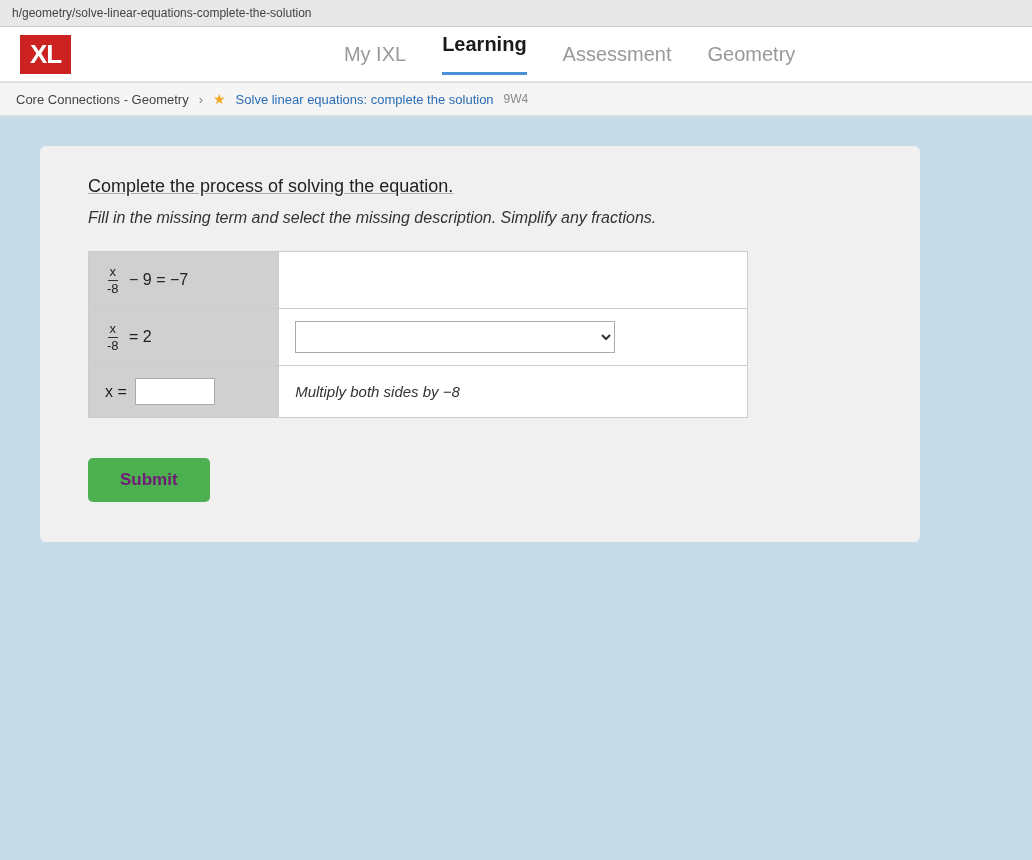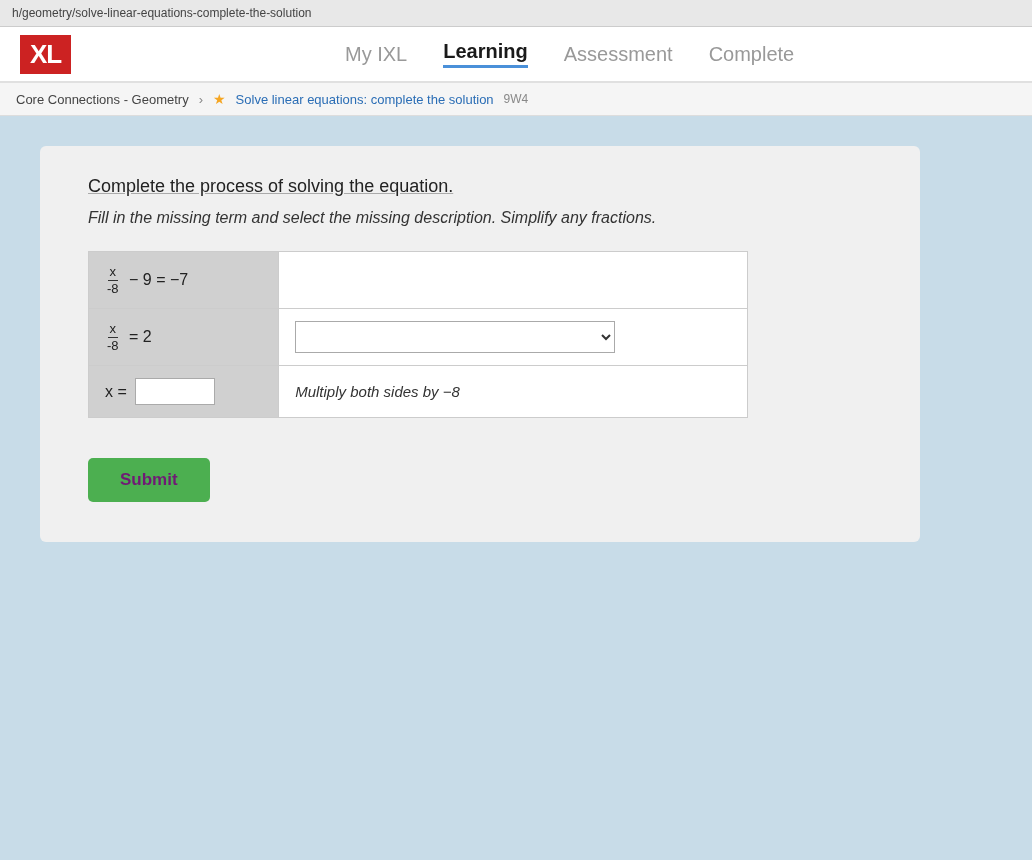--- a/index.html
+++ b/index.html
@@ -53,21 +53,21 @@
       font-size: 20px;
       color: #555;
       text-decoration: none;
       cursor: pointer;
     }
 
     .nav-link.active {
       color: #1a1a1a;
       font-weight: bold;
       border-bottom: 3px solid #4a90d9;
-      padding-bottom: 2px;
+      padding-bottom: 16px;
     }
 
     .nav-link.faded {
       color: #999;
     }
 
     
     .breadcrumb-bar {
       background: #f5f5f5;
       padding: 8px 16px;
@@ -236,21 +236,21 @@
 <div class="url-bar">
   <span>h/geometry/solve-linear-equations-complete-the-solution</span>
 </div>
 
 <div class="main-header">
   <div class="logo">XL</div>
   <div class="nav-links">
     <span class="nav-link faded">My IXL</span>
     <span class="nav-link active">Learning</span>
     <span class="nav-link faded">Assessment</span>
-    <span class="nav-link faded">Complete</span>
+    <span class="nav-link faded">Geometry</span>
   </div>
 </div>
 
 <div class="breadcrumb-bar">
   <span>Core Connections - Geometry</span>
   <span class="breadcrumb-separator">›</span>
   <span class="breadcrumb-star">★</span>
   <span class="breadcrumb-skill">Solve linear equations: complete the solution</span>
   <span class="skill-code">9W4</span>
 </div>

